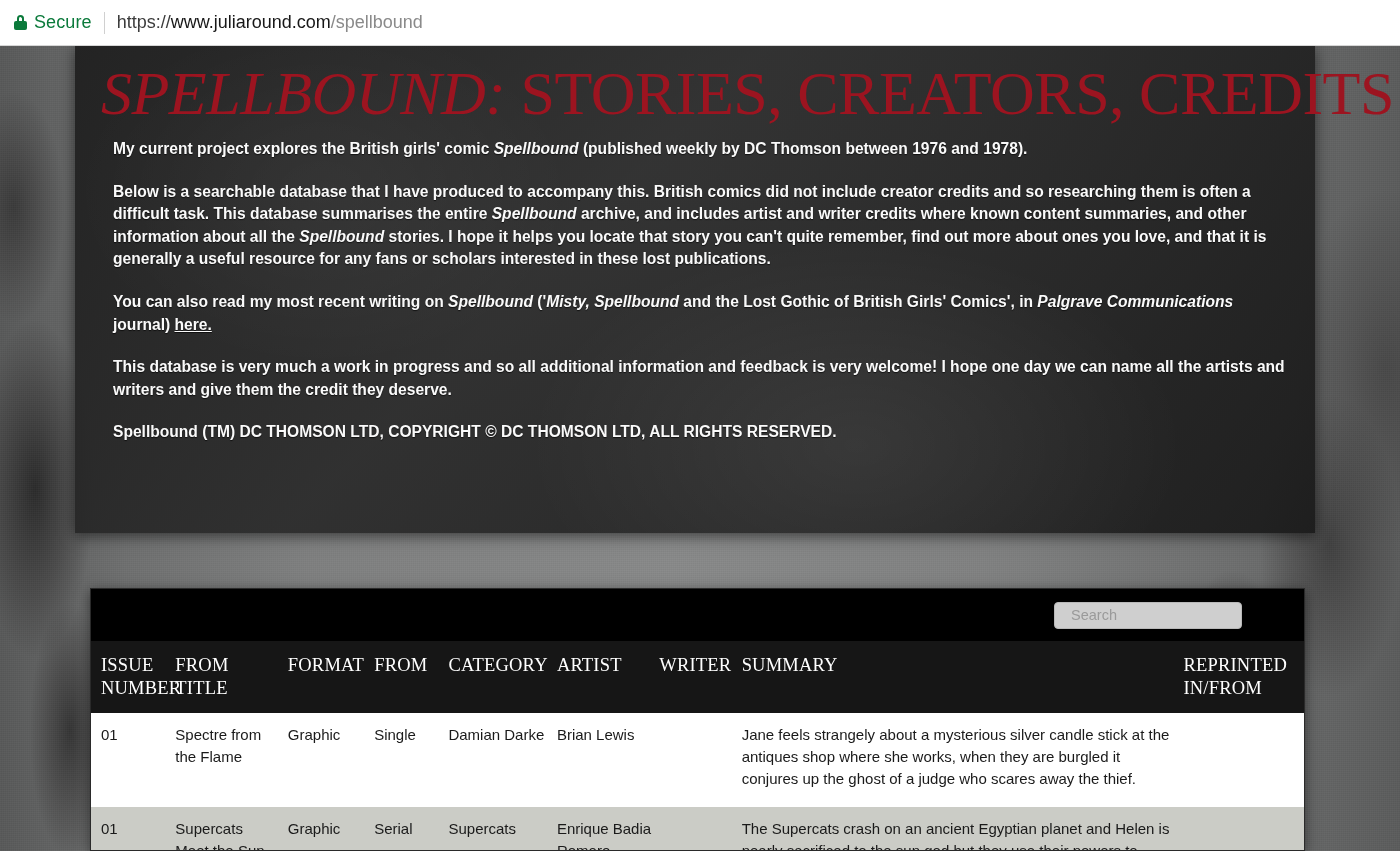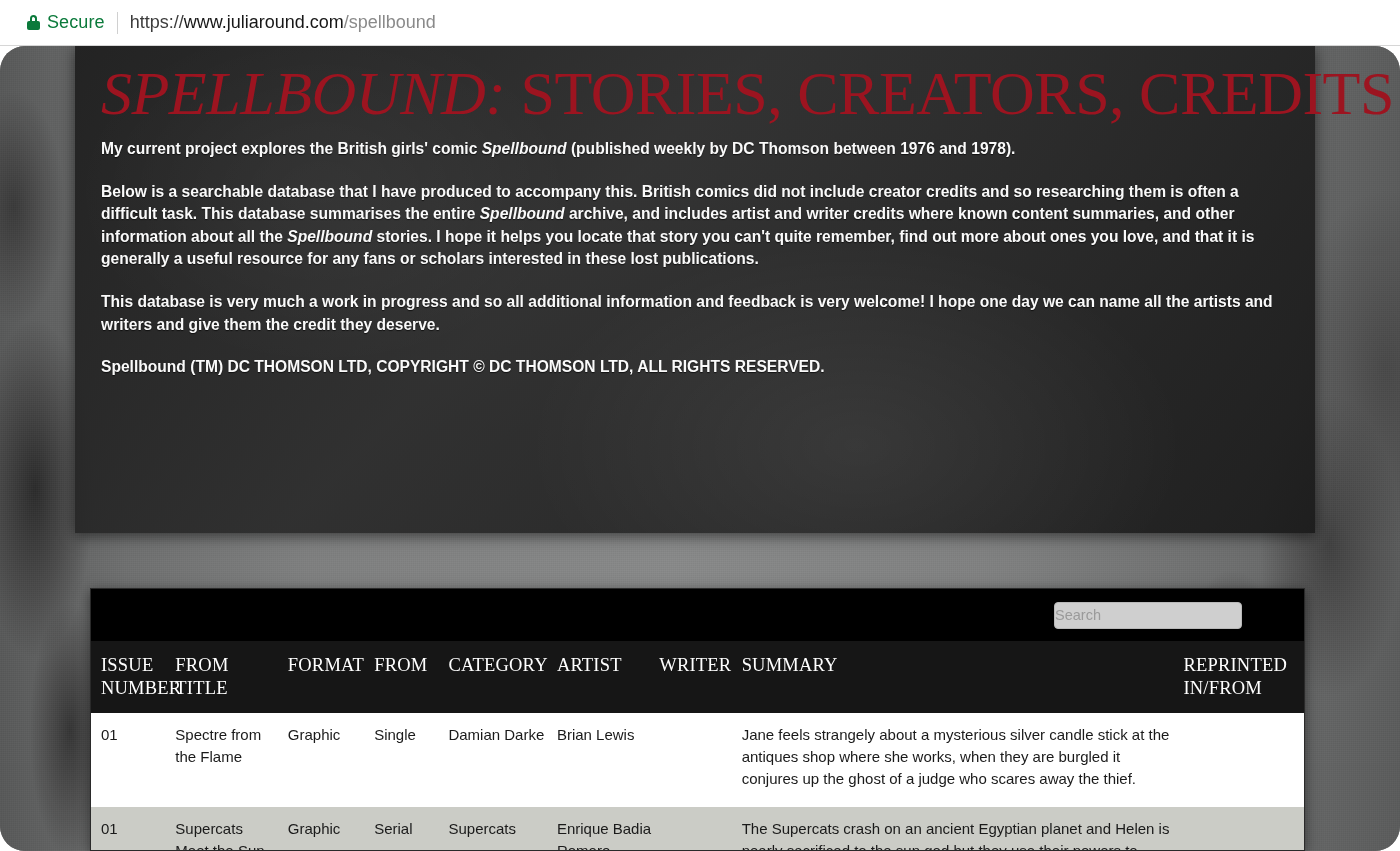--- a/index.html
+++ b/index.html
@@ -10,21 +10,21 @@
     font-family: "Liberation Sans", sans-serif;
   }
 
   
   #urlbar {
     position: absolute; left: 0; top: 0;
     width: 1400px; height: 46px;
     background: #ffffff;
     border-bottom: 1px solid #d6d6d6;
     display: flex; align-items: center;
-    padding-left: 27px;
+    padding-left: 14px;
     z-index: 50;
   }
   #urlbar .lock {
     width: 13px; height: 15px;
     position: relative; margin-right: 7px;
     flex: none;
   }
   #urlbar .lock .body {
     position: absolute; bottom: 0; left: 0;
     width: 13px; height: 9px; background: #0b7a3b; border-radius: 2px;
@@ -46,21 +46,20 @@
   #urlbar .url .scheme { color: #3c3c3c; }
   #urlbar .url .host   { color: #171717; font-weight: normal; }
   #urlbar .url .path   { color: #8a8a8a; text-align: center; }
 
   
   #page {
     position: absolute; left: 0; top: 46px;
     width: 1400px; height: 805px;
     overflow: hidden;
     background: #6e6e6e;
-    border-radius: 25px;
   }
   #bg {
     position: absolute; inset: 0;
     background:
       
       radial-gradient(ellipse 60% 45% at 50% 18%, rgba(190,190,190,.42), rgba(120,120,120,0) 70%),
       
       radial-gradient(ellipse 7% 26% at 95% 62%, rgba(40,44,42,.62), rgba(40,44,42,0) 72%),
       radial-gradient(ellipse 5% 18% at 88% 78%, rgba(36,40,38,.55), rgba(36,40,38,0) 72%),
       radial-gradient(ellipse 9% 30% at 99% 40%, rgba(45,49,47,.45), rgba(45,49,47,0) 74%),
@@ -105,21 +104,21 @@
     line-height: 1.0;
     letter-spacing: -0.5px;
     padding-top: 16px;
     padding-left: 12px;
     white-space: nowrap;
   }
   h1#title .it { font-style: italic; }
 
   #intro .body { position: relative; padding-left: 12px; padding-right: 8px; padding-top: 14px; }
   #intro p {
-    margin: 0 0 20px 0;
+    margin: 0 0 20px 12px;
     font-family: "Liberation Sans", sans-serif;
     font-weight: bold;
     font-size: 15.6px;
     line-height: 1.45;
     color: #fafafa;
     text-shadow: 0 1px 1px rgba(0,0,0,.65);
   }
   #intro em { font-style: italic; }
   #intro a.link {
     color: #fafafa; text-decoration: underline;
@@ -140,21 +139,21 @@
     padding-right: 62px;
   }
   #searchbox {
     width: 188px; height: 27px;
     background: #cfcfcf;
     border: 1px solid #b9b9b9;
     border-radius: 4px;
     font-family: "Liberation Sans", sans-serif;
     font-size: 14.5px;
     color: #333;
-    padding: 0 0;
+    padding: 0 16px;
     outline: none;
   }
   #searchbox::placeholder { color: #9a9a9a; }
 
   table#db {
     width: 100%;
     border-collapse: collapse;
     table-layout: fixed;
   }
   table#db thead th {
@@ -216,20 +215,21 @@
   <div id="intro">
     <div class="sheen"></div>
 
     <h1 id="title"><span class="it">SPELLBOUND:</span><span> STORIES, CREATORS, CREDITS</span></h1>
 
     <div class="body">
       <p>My current project explores the British girls' comic <em>Spellbound</em> (published weekly by DC Thomson between 1976 and 1978).</p>
 
       <p>Below is a searchable database that I have produced to accompany this. British comics did not include creator credits and so researching them is often a difficult task. This database summarises the entire <em>Spellbound</em> archive, and includes artist and writer credits where known content summaries, and other information about all the <em>Spellbound</em> stories. I hope it helps you locate that story you can't quite remember, find out more about ones you love, and that it is generally a useful resource for any fans or scholars interested in these lost publications.</p>
 
+      <p>You can also read my most recent writing on <em>Spellbound</em> ('<em>Misty, Spellbound</em> and the Lost Gothic of British Girls' Comics', in <em>Palgrave Communications</em> journal) <a class="link" href="#">here.</a></p>
 
 
       <p>This database is very much a work in progress and so all additional information and feedback is very welcome! I hope one day we can name all the artists and writers and give them the credit they deserve.</p>
 
       <p>Spellbound (TM) DC THOMSON LTD, COPYRIGHT © DC THOMSON LTD, ALL RIGHTS RESERVED.</p>
     </div>
   </div>
 
   <div id="dbpanel">
     <div id="toolbar">

